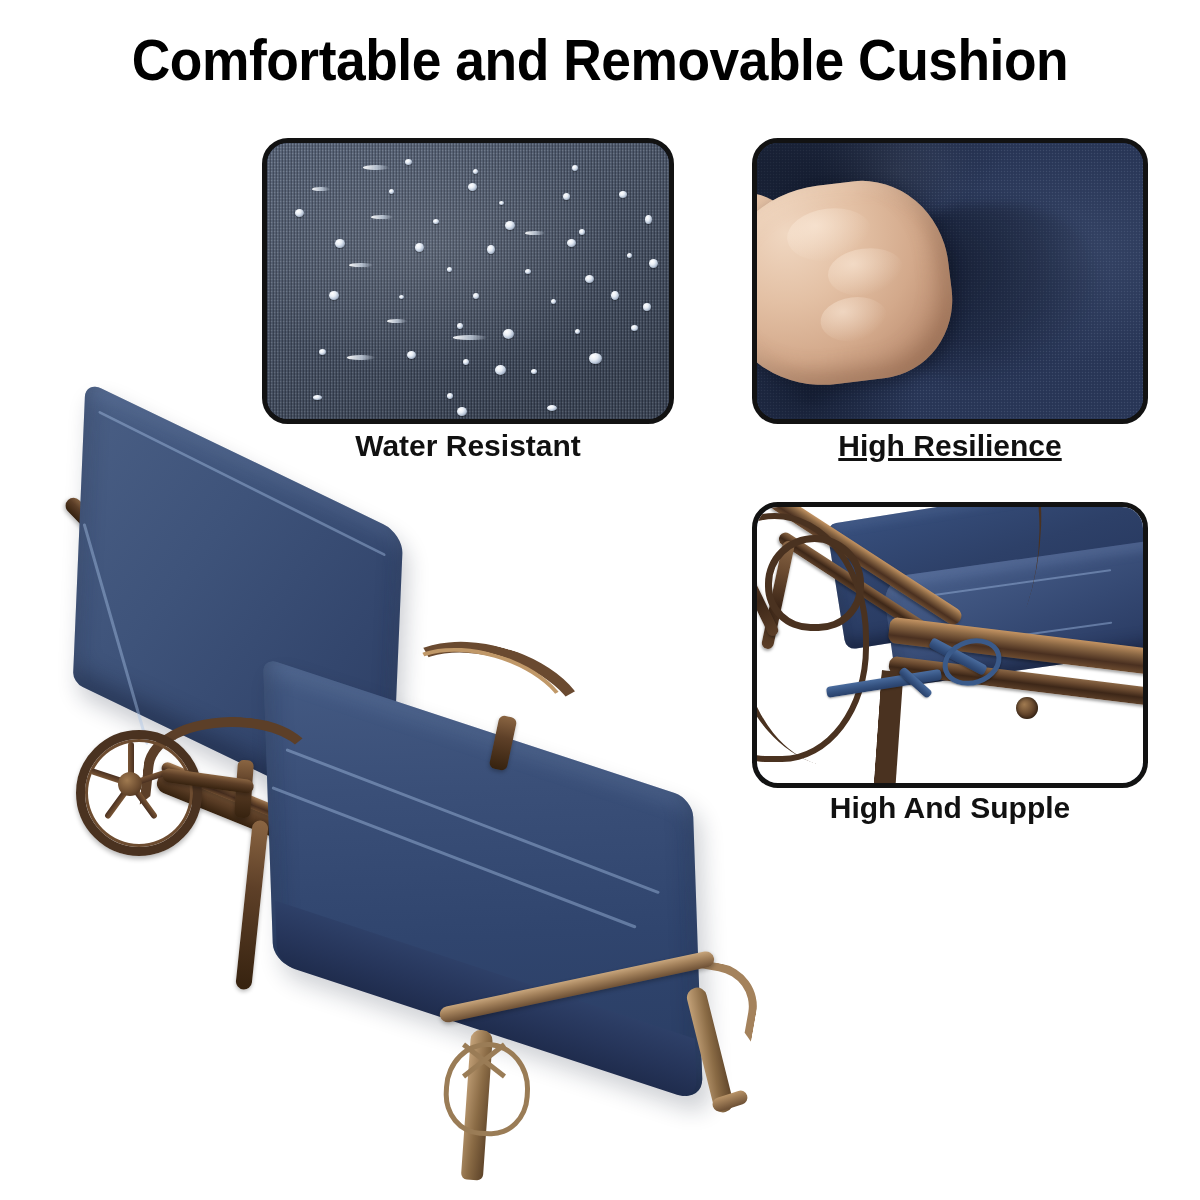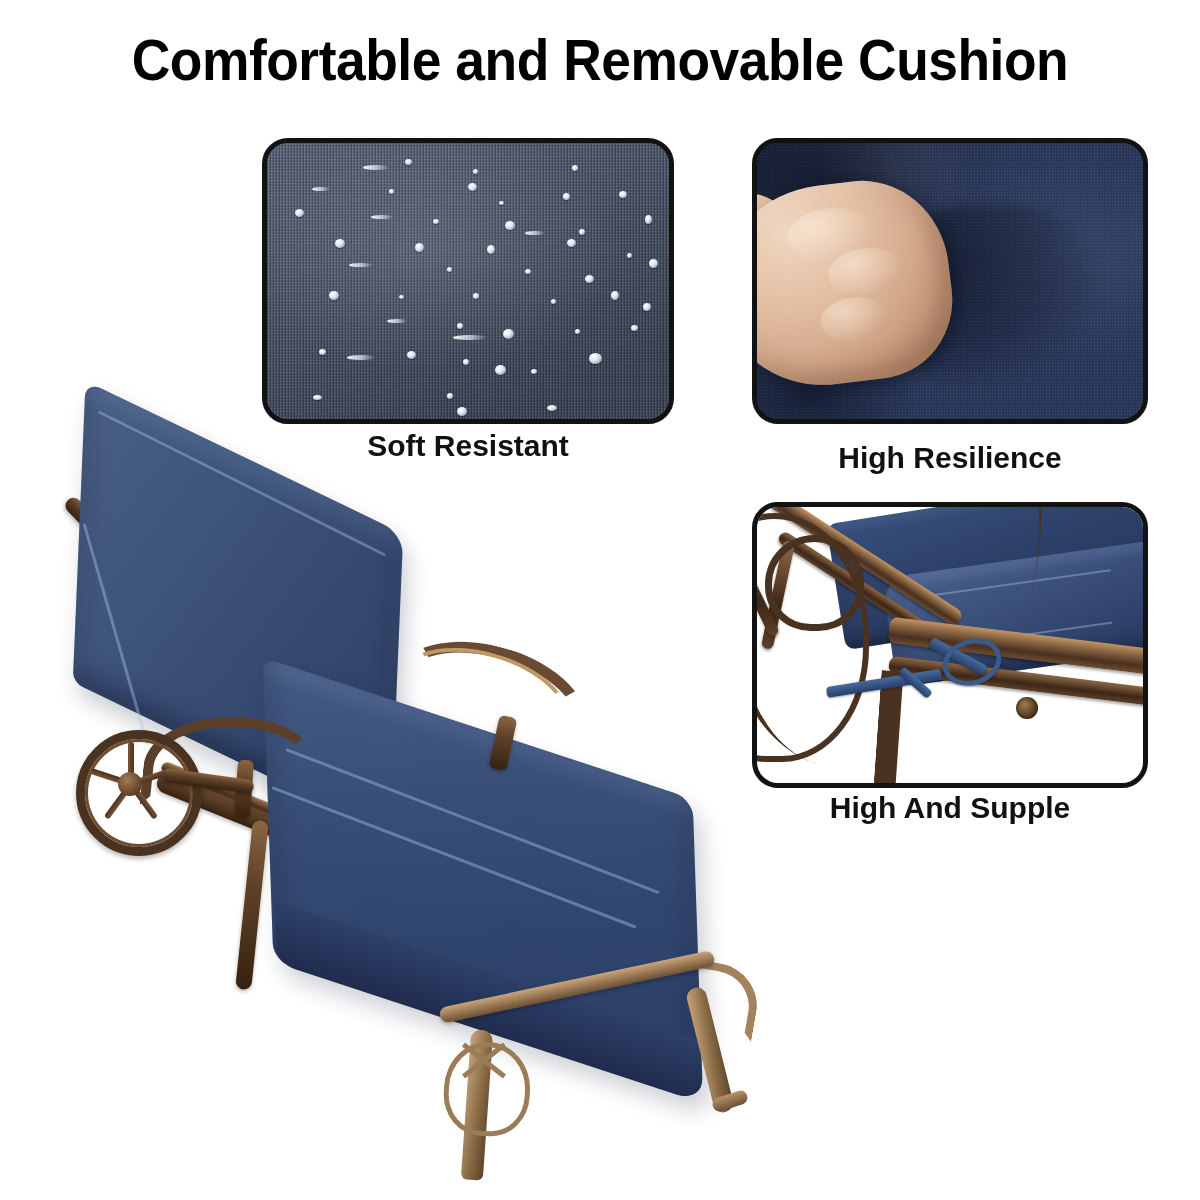--- a/index.html
+++ b/index.html
@@ -363,36 +363,36 @@
       <div class="droplet" style="left:196px;top:216px;width:6px;height:6px;"></div>
       <div class="droplet" style="left:228px;top:222px;width:11px;height:10px;"></div>
       <div class="droplet" style="left:264px;top:226px;width:6px;height:5px;"></div>
       <div class="droplet" style="left:322px;top:210px;width:13px;height:11px;"></div>
       <div class="droplet" style="left:46px;top:252px;width:9px;height:5px;"></div>
       <div class="droplet" style="left:180px;top:250px;width:6px;height:6px;"></div>
       <div class="droplet" style="left:190px;top:264px;width:10px;height:9px;"></div>
       <div class="droplet" style="left:280px;top:262px;width:10px;height:6px;"></div>
     </div>
   </div>
-  <div class="caption" id="caption-water" style="left:262px; top:428px; width:412px;">Soft Resistant</div>
+  <div class="caption" id="caption-water" style="left:262px; top:428px; width:412px;">Water Resistant</div>
 
   <div class="panel" id="panel-resilience">
     <div class="panel-inner">
       <div class="cushion-navy"></div>
       <div class="cushion-folds"></div>
       <div class="press-shadow"></div>
       <div class="forearm"></div>
       <div class="fist">
         <div class="fist-knuckle" style="left:30%;top:12%;width:38%;height:26%;"></div>
         <div class="fist-knuckle" style="left:46%;top:34%;width:34%;height:24%;"></div>
         <div class="fist-knuckle" style="left:40%;top:58%;width:30%;height:22%;"></div>
       </div>
     </div>
   </div>
-  <div class="caption" id="caption-resilience" style="left:752px; top:440px; width:396px;">High Resilience</div>
+  <div class="caption" id="caption-resilience" style="left:752px; top:428px; width:396px;text-decoration:underline;">High Resilience</div>
 
   <div class="panel" id="panel-supple">
     <div class="panel-inner">
       <div class="detail-bg"></div>
 
       <div class="d-cushion top"></div>
       <div class="d-cushion seat"></div>
       <div class="d-seam" style="left:44%;top:27%;width:48%;transform:rotate(-8deg);"></div>
       <div class="d-seam" style="left:46%;top:46%;width:46%;transform:rotate(-8deg);"></div>
 

